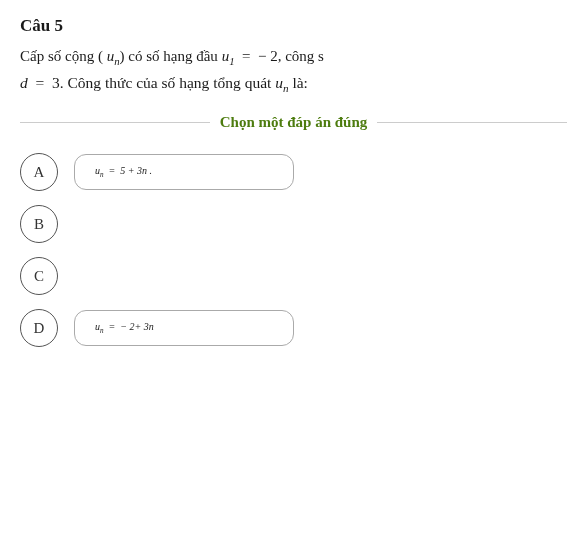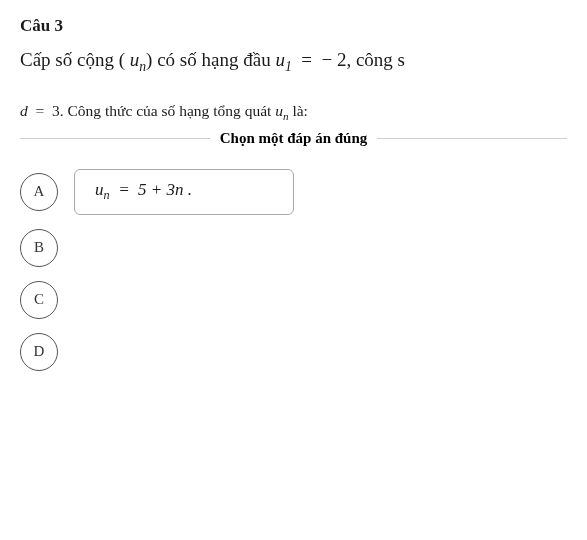--- a/index.html
+++ b/index.html
@@ -17,48 +17,48 @@
       padding: 16px 20px;
     }
 
     .page-title {
       font-size: 17px;
       font-weight: bold;
       margin-bottom: 8px;
     }
 
     .question-text {
-      font-size: 19px;
+      font-size: 15px;
       line-height: 1.7;
-      margin-bottom: 20px;
+      margin-bottom: 0;
     }
 
     .question-line {
       font-size: 15.5px;
       line-height: 1.7;
-      margin-bottom: 4px;
+      margin-bottom: 16px;
     }
 
     .divider-section {
       display: flex;
       align-items: center;
       margin-bottom: 22px;
       gap: 10px;
     }
 
     .divider-line {
       flex: 1;
       height: 1px;
       background: #cccccc;
     }
 
     .choose-label {
       font-size: 15px;
       font-weight: 600;
-      color: #000000;
+      color: #4d7c0f;
       white-space: nowrap;
     }
 
     .options-container {
       display: flex;
       flex-direction: column;
       gap: 14px;
     }
 
     .option-row {
@@ -78,41 +78,41 @@
       font-size: 15px;
       font-weight: 500;
       flex-shrink: 0;
       cursor: pointer;
       background: #fff;
       color: #333;
     }
 
     .option-box {
       border: 1.5px solid #aaa;
-      border-radius: 6px;
+      border-radius: 12px;
       padding: 10px 20px;
       min-width: 220px;
-      font-size: 17px;
+      font-size: 10px;
       background: #fff;
       cursor: pointer;
     }
 
     .math-expr {
       display: inline;
       font-style: italic;
     }
 
     sub {
       font-size: 0.72em;
     }
   </style>
 </head>
 <body>
 
-<div class="page-title">Câu 3</div>
+<div class="page-title">Câu 5</div>
 
 <div class="question-text">
   Cấp số cộng ( <span class="math-expr">u<sub>n</sub></span>) có số hạng đầu <span class="math-expr">u<sub>1</sub></span> &nbsp;= &nbsp;− 2, công s
 </div>
 <div class="question-line">
   <span class="math-expr">d</span> &nbsp;= &nbsp;3. Công thức của số hạng tổng quát <span class="math-expr">u<sub>n</sub></span> là:
 </div>
 
 <div class="divider-section">
   <div class="divider-line"></div>
@@ -134,15 +134,20 @@
   <div class="option-row">
     <div class="option-circle">B</div>
   </div>
 
   <div class="option-row">
     <div class="option-circle">C</div>
   </div>
 
   <div class="option-row">
     <div class="option-circle">D</div>
+    <div class="option-box">
+      <span class="math-expr">
+        <i>u</i><sub>n</sub> &nbsp;= &nbsp;− 2+ 3<i>n</i>
+      </span>
+    </div>
   </div>
 
 </div>
 
 </body></html>

